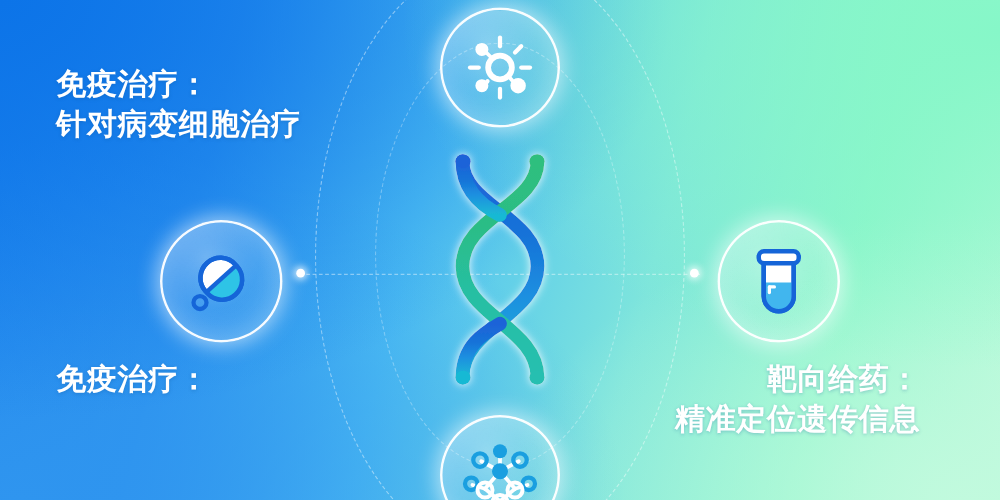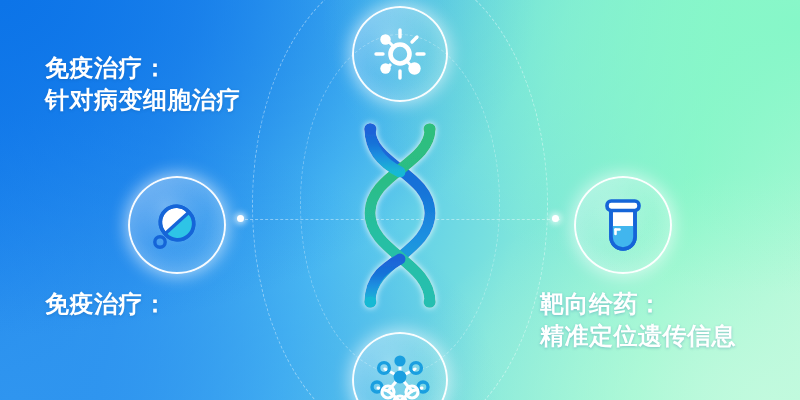--- a/index.html
+++ b/index.html
@@ -93,21 +93,21 @@
     font-size:24px;
     line-height:32px;
     letter-spacing:.5px;
     white-space:nowrap;
     text-shadow:0 1px 3px rgba(14,80,150,.30);
   }
   .label .ln{ display:block; }
 
   .label-genetic  { left:45px;  top:52px;  text-align:left; }
   .label-immune   { left:45px;  top:288px; text-align:center; }
-  .label-targeted { left:540px; top:288px; text-align:left; }
+  .label-targeted { left:540px; top:288px; text-align:right; }
 </style>
 </head>
 <body>
 
 <div class="stage">
 
   <div class="orbit orbit-outer"></div>
   <div class="orbit orbit-inner"></div>
   <div class="orbit-line"></div>
   <div class="node-dot left"></div>

